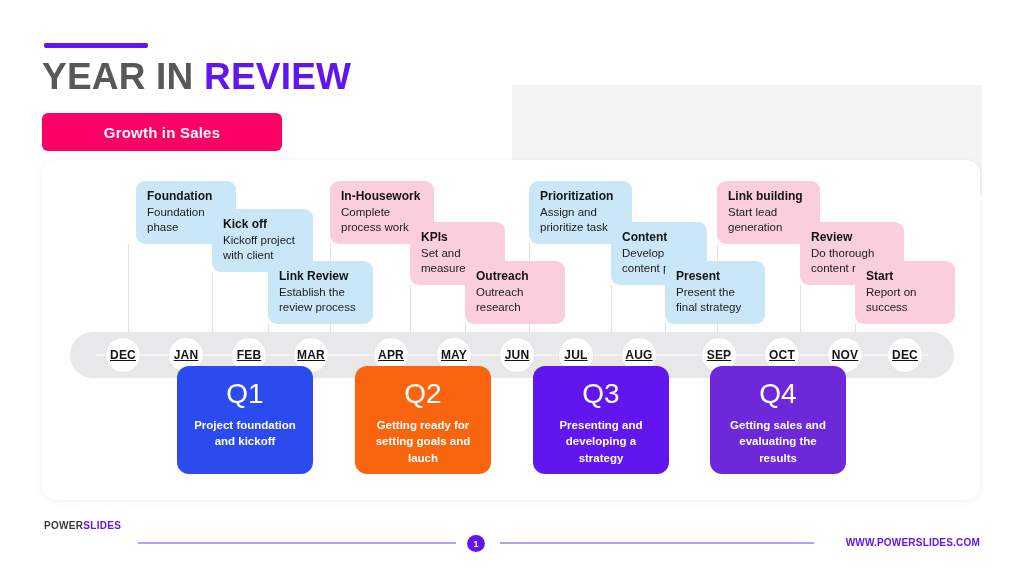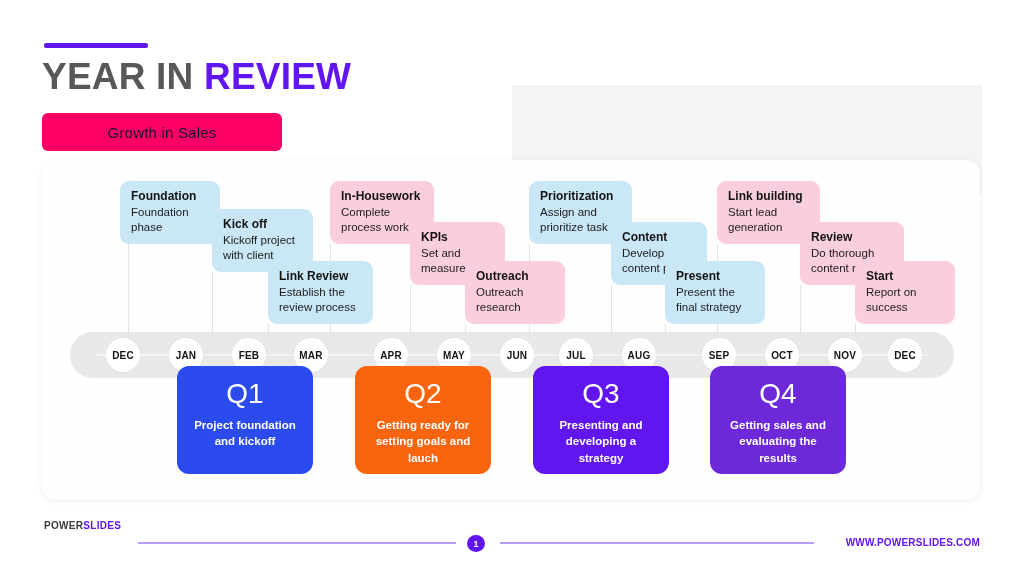--- a/index.html
+++ b/index.html
@@ -27,21 +27,21 @@
     color:#58585a;white-space:nowrap;
   }
   .title .hl{color:#6115ef;}
 
   .badge{
     position:absolute;left:42px;top:113px;width:240px;height:38px;
     background:#fc0066;border-radius:6px;
     display:flex;align-items:center;justify-content:center;
   }
   .badge span{
-    color:#0f172a;font-size:15px;font-weight:normal;letter-spacing:.2px;
+    color:#ffffff;font-size:15px;font-weight:bold;letter-spacing:.2px;
   }
 
   
   .board{
     position:absolute;left:42px;top:160px;width:938px;height:340px;
     background:#fefefe;border-radius:14px;
     box-shadow:0 1px 6px rgba(0,0,0,.07);
   }
 
   .project-start{
@@ -73,22 +73,23 @@
     position:absolute;left:70px;top:332px;width:884px;height:46px;
     background:#e8e8ea;border-radius:23px;
   }
   .tl-line{
     position:absolute;left:96px;top:354px;width:832px;height:2px;
     background:#f4f4f5;
   }
   .month{
     position:absolute;top:338px;width:34px;height:34px;border-radius:17px;
     background:#fff;display:flex;align-items:center;justify-content:center;
-    font-size:10px;font-weight:bold;color:#141414;letter-spacing:.2px;
+    font-size:12px;font-weight:bold;color:#141414;letter-spacing:.2px;
     box-shadow:0 0 0 1px rgba(0,0,0,.015);
+    text-decoration:underline;
   }
 
   
   .quarter{
     position:absolute;top:366px;width:136px;height:108px;border-radius:12px;
     display:flex;flex-direction:column;align-items:center;
     padding-top:14px;box-sizing:border-box;
   }
   .q-label{
     color:#fff;font-size:28px;font-weight:normal;line-height:1;
@@ -144,21 +145,21 @@
       <div class="conn" style="left: 410px; top: 285px; height: 47px;"></div>
       <div class="conn" style="left: 465px; top: 324px; height: 8px;"></div>
       <div class="conn" style="left: 529px; top: 244px; height: 88px;"></div>
       <div class="conn" style="left: 611px; top: 285px; height: 47px;"></div>
       <div class="conn" style="left: 665px; top: 324px; height: 8px;"></div>
       <div class="conn" style="left: 717px; top: 244px; height: 88px;"></div>
       <div class="conn" style="left: 800px; top: 285px; height: 47px;"></div>
       <div class="conn" style="left: 855px; top: 324px; height: 8px;"></div>
     </div>
   <div id="cards">
-      <div class="card blue" style="left: 120px; top: 181px; width: 100px;">
+      <div class="card blue" style="left: 136px; top: 181px; width: 100px;">
         <div class="c-title">Foundation</div>
         <div class="c-desc">
           <div>Foundation</div>
           <div>phase</div>
         </div>
       </div>
       <div class="card blue" style="left: 212px; top: 209px; width: 101px;">
         <div class="c-title">Kick off</div>
         <div class="c-desc">
           <div>Kickoff project</div>

